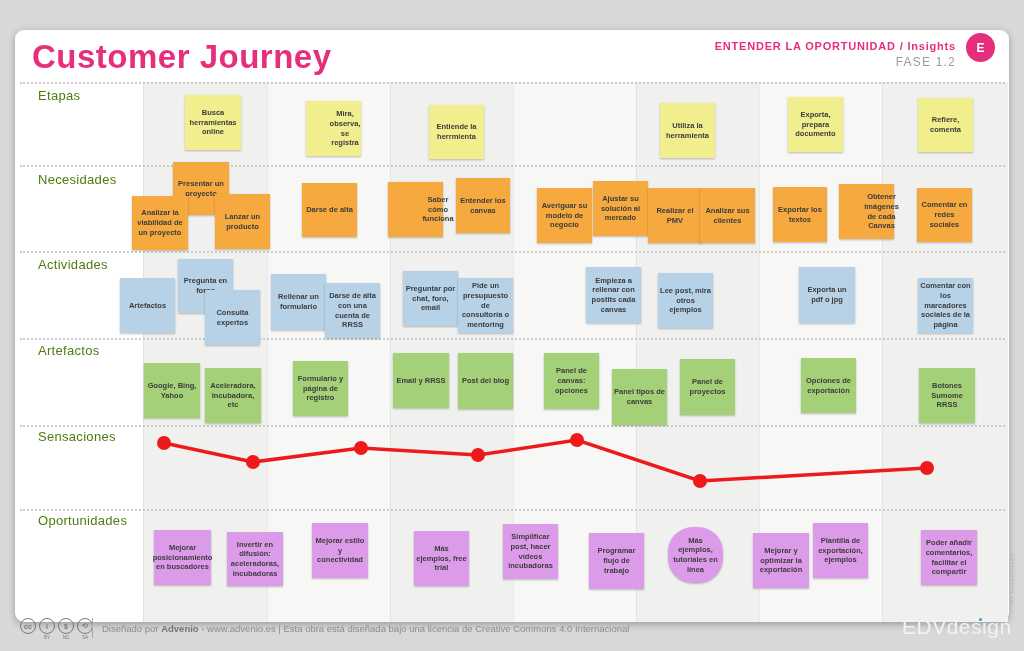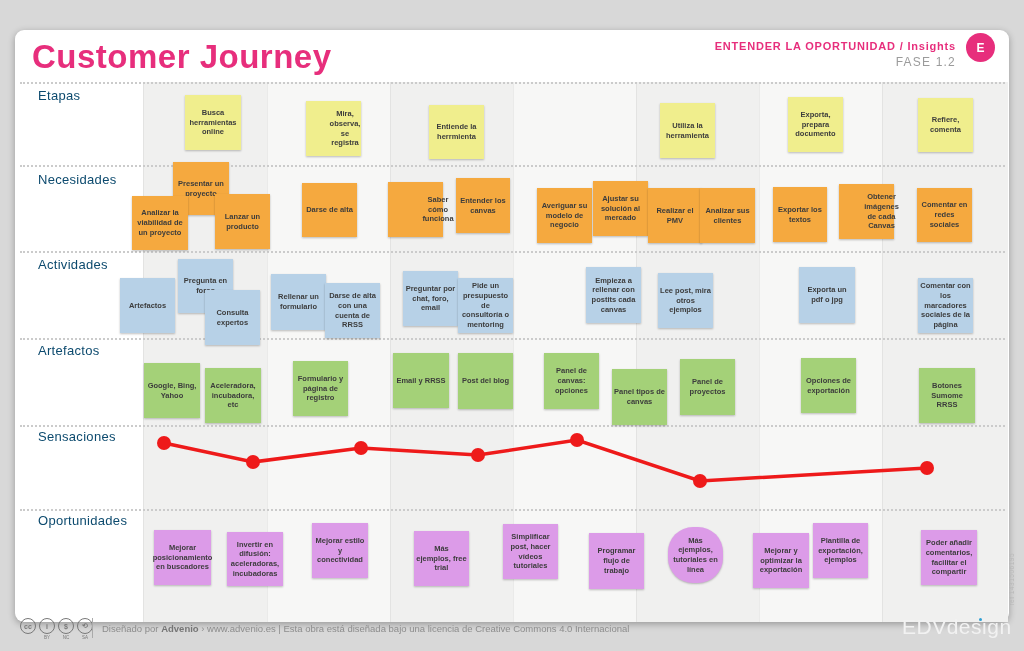--- a/index.html
+++ b/index.html
@@ -13,21 +13,21 @@
   .phase{font-size:11px;font-weight:bold;letter-spacing:.8px;}
   .phase .light{font-weight:bold;}
   .fase{font-size:12px;color:#9b9b9b;letter-spacing:1.2px;margin-top:3px;}
   .badge{position:absolute;left:966px;top:33px;width:29px;height:29px;border-radius:50%;
          background:#e72e7c;color:#fff;font-size:12px;font-weight:bold;display:flex;
          align-items:center;justify-content:center;}
   .col{position:absolute;top:82px;height:540px;border-left:1px solid rgba(0,0,0,.05);}
   .col-a{background:#f0f0ef;}
   .col-b{background:#f7f7f6;}
   .rowline{position:absolute;left:20px;width:985px;height:0;border-top:2px dotted #cbcbcb;}
-  .rowlabel{position:absolute;left:38px;font-size:13px;color:#0c4a6e;letter-spacing:.3px;}
+  .rowlabel{position:absolute;left:38px;font-size:13px;color:#4d7c0f;letter-spacing:.3px;}
   .note{position:absolute;display:flex;align-items:center;justify-content:center;text-align:center;
         font-weight:bold;font-size:7.5px;line-height:1.3;color:#3c3c3c;padding:2px;
         box-sizing:border-box;box-shadow:0 1px 2px rgba(0,0,0,.25);}
   #emotion-svg{position:absolute;left:0;top:0;pointer-events:none;}
   .footer{position:absolute;left:0;top:612px;width:1024px;height:39px;}
   .cc-group{position:absolute;left:20px;top:6px;display:flex;gap:3px;}
   .cc-item{text-align:center;}
   .cc-circle{width:14px;height:14px;border:1.5px solid #787878;border-radius:50%;
              display:flex;align-items:center;justify-content:center;font-size:7px;
              font-weight:bold;color:#787878;}
@@ -205,21 +205,21 @@
       <div class="note" style="left: 227px; top: 532px; width: 56px; height: 54px; background: rgb(220, 155, 232);">
         <span>Invertir en difusión: aceleradoras, incubadoras</span>
       </div>
       <div class="note" style="left: 312px; top: 523px; width: 56px; height: 55px; background: rgb(220, 155, 232);">
         <span>Mejorar estilo y conectividad</span>
       </div>
       <div class="note" style="left: 414px; top: 531px; width: 55px; height: 55px; background: rgb(220, 155, 232);">
         <span>Más ejemplos, free trial</span>
       </div>
       <div class="note" style="left: 503px; top: 524px; width: 55px; height: 55px; background: rgb(220, 155, 232);">
-        <span>Simplificar post, hacer vídeos tutoriales</span>
+        <span>Simplificar post, hacer vídeos incubadoras</span>
       </div>
       <div class="note" style="left: 589px; top: 533px; width: 55px; height: 56px; background: rgb(220, 155, 232);">
         <span>Programar flujo de trabajo</span>
       </div>
       <div class="note" style="left: 668px; top: 527px; width: 55px; height: 56px; background: rgb(220, 155, 232); border-radius: 25px;">
         <span>Más ejemplos, tutoriales en línea</span>
       </div>
       <div class="note" style="left: 753px; top: 533px; width: 56px; height: 55px; background: rgb(220, 155, 232);">
         <span>Mejorar y optimizar la exportación</span>
       </div>

